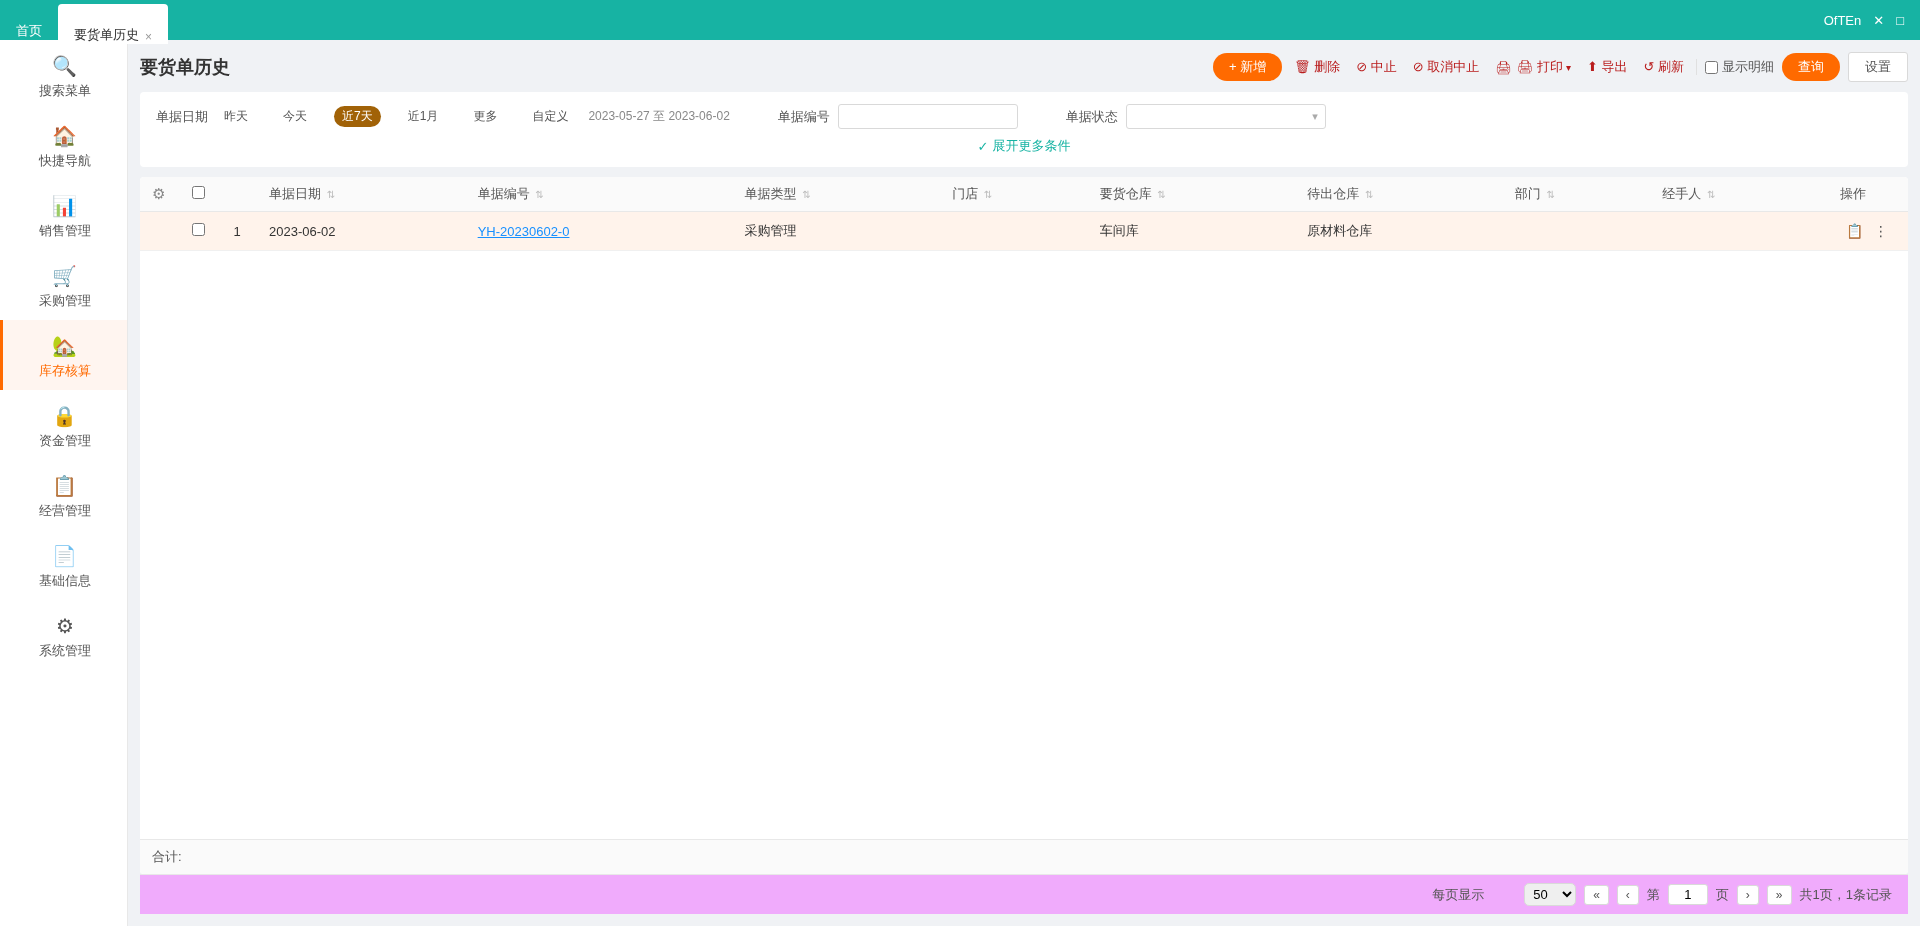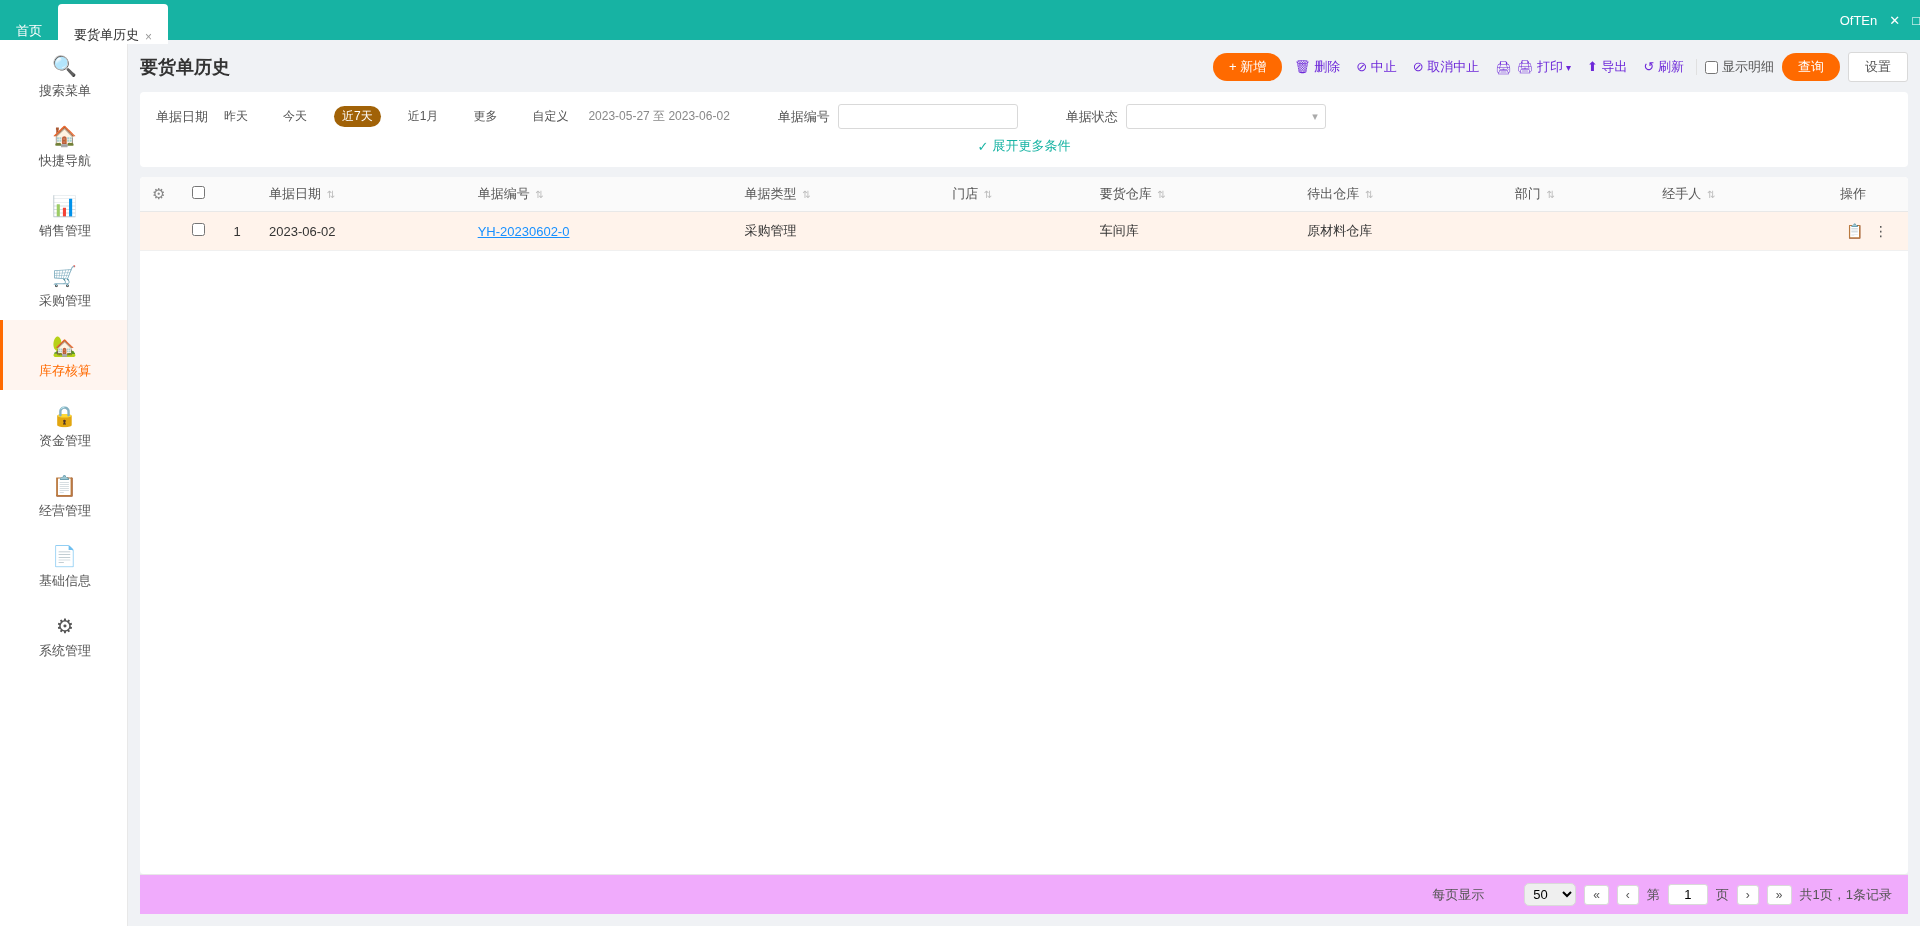--- a/index.html
+++ b/index.html
@@ -41,21 +41,21 @@
       margin-left: 6px;
       font-size: 12px;
       color: #999;
       cursor: pointer;
     }
     .top-bar-right {
       margin-left: auto;
       display: flex;
       align-items: center;
       gap: 12px;
-      padding-right: 0;
+      padding-right: 16px;
       color: #fff;
       font-size: 13px;
     }
     .top-bar-right span { cursor: pointer; }
 
     
     .main-layout {
       display: flex;
       flex: 1;
       overflow: hidden;
@@ -115,21 +115,21 @@
     }
     .toolbar {
       display: flex;
       align-items: center;
       gap: 8px;
     }
     .toolbar-btn {
       display: flex;
       align-items: center;
       gap: 3px;
-      color: #6d28d9;
+      color: #b91c1c;
       cursor: pointer;
       font-size: 13px;
       padding: 0 4px;
       white-space: nowrap;
     }
     .btn-primary {
       background: #ff6a00;
       color: #fff;
       border: none;
       border-radius: 14px;
@@ -545,20 +545,23 @@
             <td></td>
             <td></td>
             <td class="col-ops">
               <span class="op-icon" title="编辑">📋</span>
               <span class="op-icon" title="更多">⋮</span>
             </td>
           </tr>
         </tbody>
       </table>
       <div style="flex:1;"></div>
+      <div class="table-footer">
+        <span>合计:</span>
+      </div>
     </div>
 
     <div class="pagination-bar">
       <span>每页显示</span>
       <select class="page-select">
         <option>10</option>
         <option>20</option>
         <option selected="">50</option>
         <option>100</option>
       </select>

